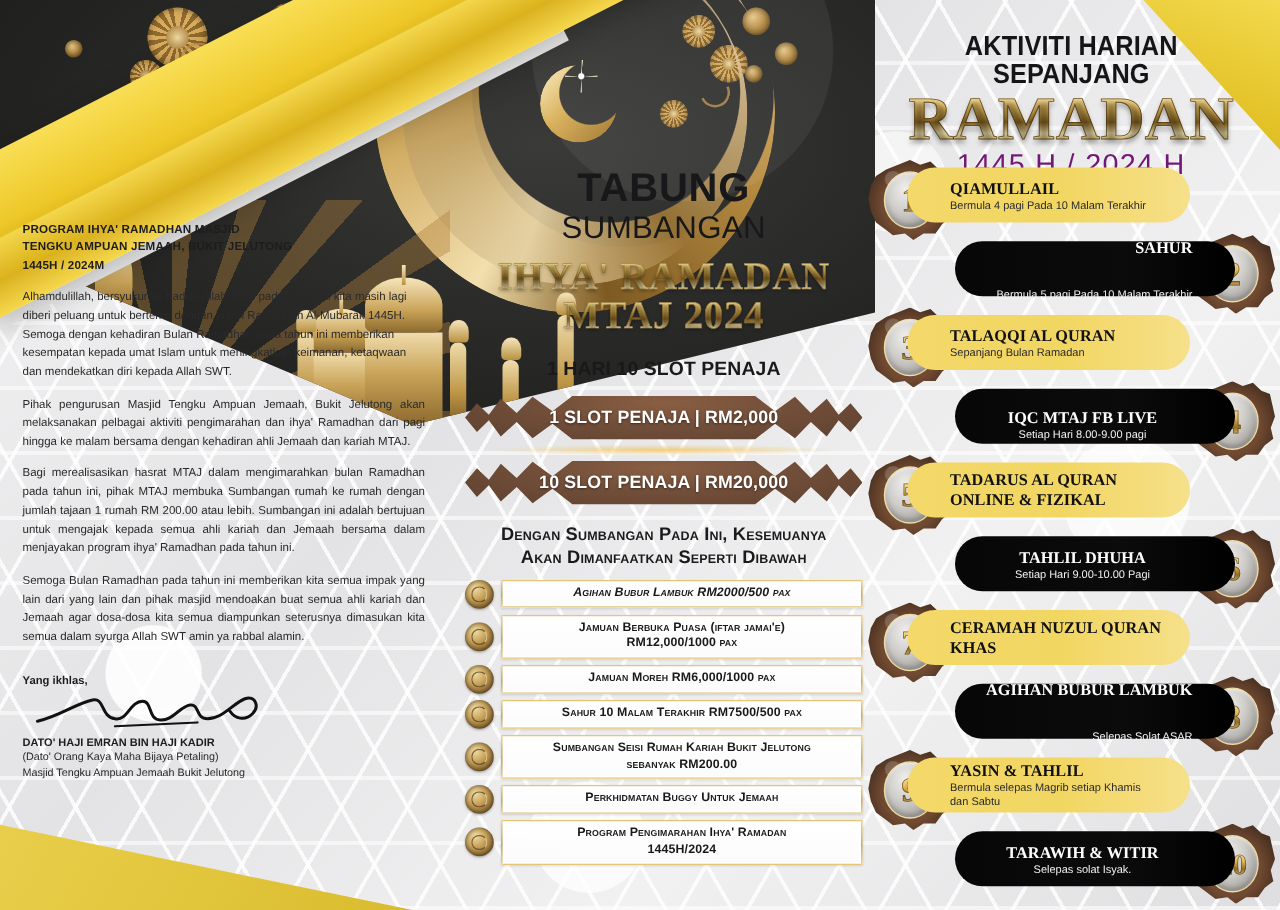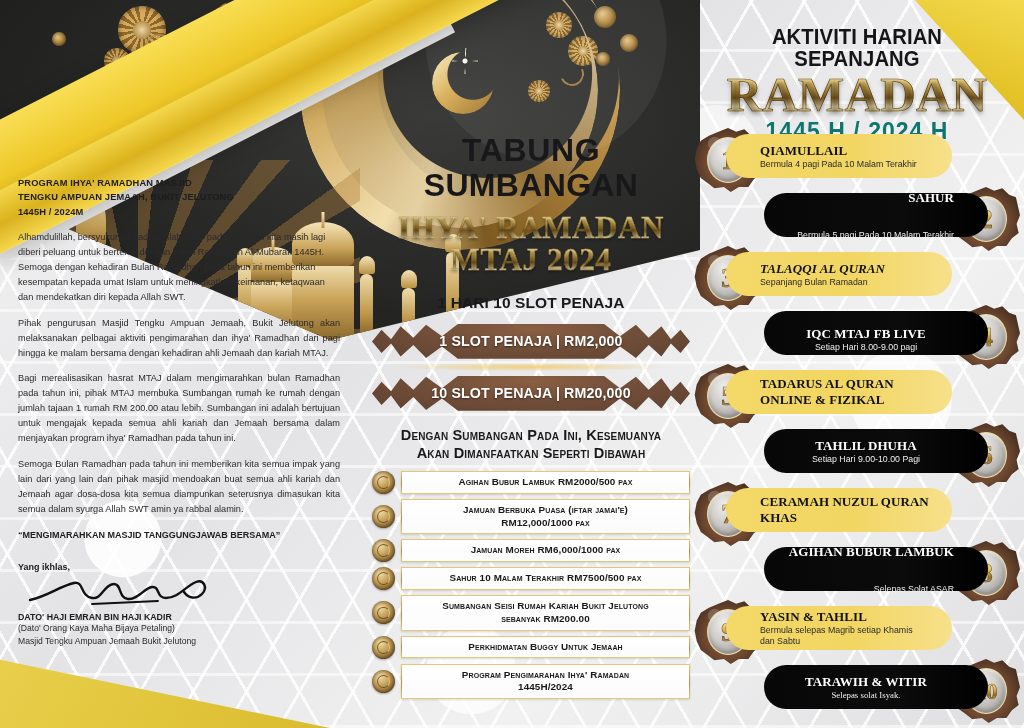--- a/index.html
+++ b/index.html
@@ -237,21 +237,21 @@
     position: absolute;
     left: 372px; top: 134px;
     width: 318px;
     text-align: center;
   }
   .h-tabung {
     font-size: 32px; font-weight: 700; letter-spacing: .02em;
     color:#18181a; line-height: 1.02;
   }
   .h-sumbangan {
-    font-size: 32px; font-weight: 700; letter-spacing: .01em;
+    font-size: 25px; font-weight: 400; letter-spacing: .01em;
     color:#18181a; line-height: 1.05; margin-top: 2px;
   }
   .h-ihya, .h-mtaj {
     font-family: "Liberation Serif", serif;
     font-weight: 700; letter-spacing: .02em;
     background: linear-gradient(180deg, #fdf3cd 0%, #e3bd5c 34%, #8d6722 58%, #f3e0a6 80%, #c79c3d 100%);
     -webkit-background-clip: text; background-clip: text;
     color: transparent;
     -webkit-text-stroke: .45px rgba(85,60,15,.5);
     text-shadow: 0 2px 3px rgba(0,0,0,.35);
@@ -347,21 +347,21 @@
     font-family: "Liberation Serif", serif;
     font-size: 49px; font-weight: 700; line-height: .98;
     margin-top: 1px;
     background: linear-gradient(180deg,#fff7da 0%, #e7c063 30%, #8b6520 56%, #f6e6b1 74%, #bd9133 100%);
     -webkit-background-clip: text; background-clip: text; color: transparent;
     -webkit-text-stroke: .7px rgba(60,42,10,.75);
     text-shadow: 0 3px 4px rgba(0,0,0,.35);
     letter-spacing: .005em;
   }
   .r-year {
-    font-size: 23px; font-weight: 700; color:#0f766e;
+    font-size: 23px; font-weight: 400; color:#701a75;
     letter-spacing: .045em; margin-top: 1px; line-height: 1;
   }
 
   .acts { position: absolute; left: 0; top: 128px; width: 334px; }
   .act {
     position: relative;
     height: 55px;
     margin-bottom: 4px;
   }
   .act-bar {
@@ -488,21 +488,20 @@
   <div class="corner-yellow"></div>
 
   <div class="left-col">
     <div class="prog-title" style="white-space:pre-line;">PROGRAM IHYA' RAMADHAN MASJID
 TENGKU AMPUAN JEMAAH, BUKIT JELUTONG
 1445H / 2024M</div>
     <div class="para lead">Alhamdulillah, bersyukur ke hadrat Allah SWT pada tahun ini kita masih lagi diberi peluang untuk bertemu dengan bulan Ramadhan Al-Mubarak 1445H. Semoga dengan kehadiran Bulan Ramadhan pada tahun ini memberikan kesempatan kepada umat Islam untuk meningkatkan keimanan, ketaqwaan dan mendekatkan diri kepada Allah SWT.</div>
     <div class="para">Pihak pengurusan Masjid Tengku Ampuan Jemaah, Bukit Jelutong akan melaksanakan pelbagai aktiviti pengimarahan dan ihya' Ramadhan dari pagi hingga ke malam bersama dengan kehadiran ahli Jemaah dan kariah MTAJ.</div>
     <div class="para">Bagi merealisasikan hasrat MTAJ dalam mengimarahkan bulan Ramadhan pada tahun ini, pihak MTAJ membuka Sumbangan rumah ke rumah dengan jumlah tajaan 1 rumah RM 200.00 atau lebih. Sumbangan ini adalah bertujuan untuk mengajak kepada semua ahli kariah dan Jemaah bersama dalam menjayakan program ihya' Ramadhan pada tahun ini.</div>
     <div class="para">Semoga Bulan Ramadhan pada tahun ini memberikan kita semua impak yang lain dari yang lain dan pihak masjid mendoakan buat semua ahli kariah dan Jemaah agar dosa-dosa kita semua diampunkan seterusnya dimasukan kita semua dalam syurga Allah SWT amin ya rabbal alamin.</div>
-    <div class="quote">“MENGIMARAHKAN MASJID TANGGUNGJAWAB BERSAMA”</div>
     <div class="yang">Yang ikhlas,</div>
     <div class="sig">
       <svg width="210" height="38" viewBox="0 0 210 38" aria-hidden="true">
         <path d="M12 26 C30 22,42 12,56 9 C66 7,62 22,74 24 C84 26,86 10,96 10
                  C104 10,100 24,110 25 C120 26,126 14,134 13 C142 12,138 24,148 24
                  C160 24,168 12,178 8 C186 5,190 14,184 20 C178 26,170 24,166 18" fill="none" stroke="#111" stroke-width="2.4" stroke-linecap="round"></path>
         <path d="M74 30 L140 27" fill="none" stroke="#111" stroke-width="1.8" stroke-linecap="round"></path>
       </svg>
     </div>
     <div class="sign-name">DATO' HAJI EMRAN BIN HAJI KADIR</div>
@@ -525,21 +524,21 @@
     </div>
 
     <div class="benefit-head">
       <div>Dengan Sumbangan Pada Ini, Kesemuanya</div>
       <div>Akan Dimanfaatkan Seperti Dibawah</div>
     </div>
 
     <div class="benefits">
       <div class="benefit-row">
         <span class="coin"></span>
-        <div class="benefit-box" style="white-space:pre-line;">Agihan Bubur Lambuk RM2000/500 pax</div>
+        <div class="benefit-box" style="white-space:pre-line;font-style:italic;">Agihan Bubur Lambuk RM2000/500 pax</div>
       </div>
       <div class="benefit-row">
         <span class="coin"></span>
         <div class="benefit-box" style="white-space:pre-line;">Jamuan Berbuka Puasa (iftar jamai'e)
 RM12,000/1000 pax</div>
       </div>
       <div class="benefit-row">
         <span class="coin"></span>
         <div class="benefit-box" style="white-space:pre-line;">Jamuan Moreh RM6,000/1000 pax</div>
       </div>
@@ -601,21 +600,21 @@
       </div>
 
       <div class="act left">
         <div class="badge">
           <div class="badge-bg"></div>
           <div class="badge-disc">
             <span class="badge-num">3</span>
           </div>
         </div>
         <div class="act-bar">
-          <div class="act-title" style="white-space:pre-line;font-style:italic;">TALAQQI AL QURAN</div>
+          <div class="act-title" style="white-space:pre-line;">TALAQQI AL QURAN</div>
           <div class="act-sub" style="white-space:pre-line;">Sepanjang Bulan Ramadan</div>
         </div>
       </div>
 
       <div class="act right">
         <div class="badge">
           <div class="badge-bg"></div>
           <div class="badge-disc">
             <span class="badge-num">4</span>
           </div>
@@ -696,20 +695,20 @@
 
       <div class="act right">
         <div class="badge">
           <div class="badge-bg"></div>
           <div class="badge-disc">
             <span class="badge-num ten">10</span>
           </div>
         </div>
         <div class="act-bar">
           <div class="act-title" style="white-space:pre-line;">TARAWIH &amp; WITIR</div>
-          <div class="act-sub" style="white-space:pre-line;font-family:Liberation Serif, serif;">Selepas solat Isyak.</div>
+          <div class="act-sub" style="white-space:pre-line;">Selepas solat Isyak.</div>
         </div>
       </div>
 
     </div>
   </div>
 
 </div>
 
 </body></html>

